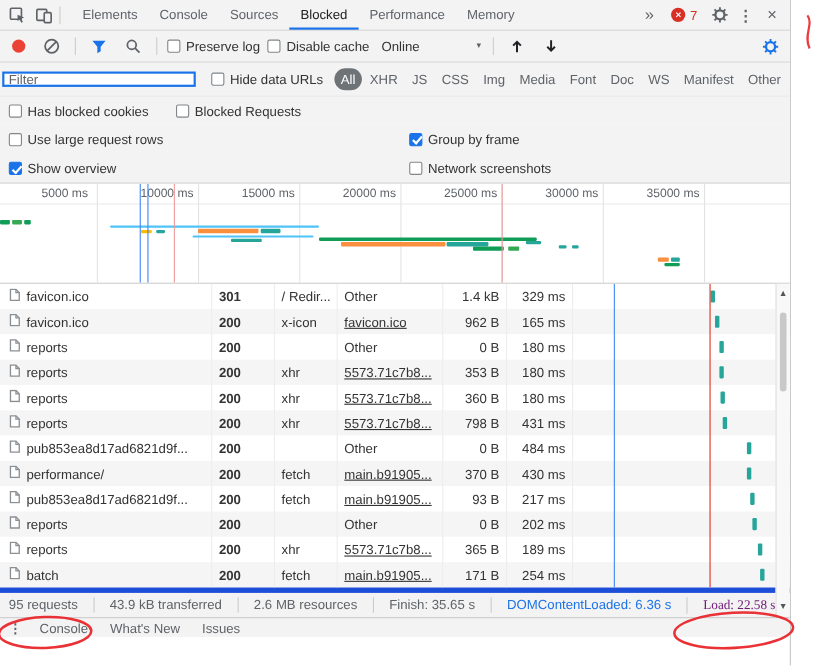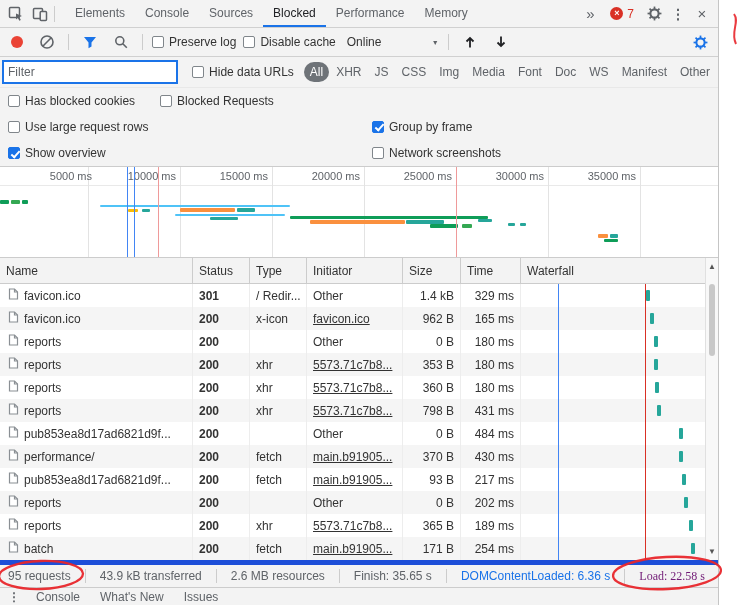--- a/index.html
+++ b/index.html
@@ -40,21 +40,21 @@
   .cb.checked::after { content:""; position:absolute; left:3.5px; top:0.5px; width:3px; height:7px;
     border:solid #fff; border-width:0 2px 2px 0; transform:rotate(42deg); }
   .dropdown { display:flex; align-items:center; justify-content:space-between; width:92px;
     color:#333; margin-left:4px; cursor:pointer; }
   .caret { font-size:7px; color:#5f6368; }
   .spacer { flex:1; }
 
   
   .filterbar { height:31px; background:#f3f3f3; border-bottom:1px solid #e8e8e8;
     display:flex; align-items:center; padding:0 2px; }
-  .filter-input { width:182px; height:24px; border:2px solid #1a73e8; background:#fff;
+  .filter-input { width:182px; height:14px; border:2px solid #1a73e8; background:#fff;
     padding:0 4px; font-family:"Liberation Sans",sans-serif; font-size:12px; color:#202124; outline:none; }
   .filter-input::placeholder { color:#5f6368; opacity:1; }
   .hideurls { margin-left:14px; }
   .pills { display:flex; align-items:center; gap:1px; margin-left:10px; }
   .pill { padding:3px 6px; border-radius:10px; color:#5f6368; cursor:pointer; white-space:nowrap; }
   .pill.selected { background:#6e7378; color:#fff; }
 
   
   .optrow { background:#f3f3f3; display:flex; align-items:center; padding:0 8px; position:relative; }
   .optrow.r4 { height:25px; }
@@ -282,21 +282,21 @@
     </span>
     <span class="cbgroup at372">
       <span class="cb"></span>
       <span>Network screenshots</span>
     </span>
   </div>
 
   <div class="overview" id="overview">
     <div class="ov-underline"></div>
   <div class="ov-grid" style="left: 88px;"></div>
-      <span class="ov-label" style="left: 96px;">5000 ms</span>
+      <span class="ov-label" style="left: 84px;">5000 ms</span>
       <div class="ov-grid" style="left: 180px;"></div>
       <span class="ov-label" style="left: 180px;">10000 ms</span>
       <div class="ov-grid" style="left: 272px;"></div>
       <span class="ov-label" style="left: 272px;">15000 ms</span>
       <div class="ov-grid" style="left: 364px;"></div>
       <span class="ov-label" style="left: 364px;">20000 ms</span>
       <div class="ov-grid" style="left: 456px;"></div>
       <span class="ov-label" style="left: 456px;">25000 ms</span>
       <div class="ov-grid" style="left: 548px;"></div>
       <span class="ov-label" style="left: 548px;">30000 ms</span>
@@ -323,29 +323,20 @@
       <div class="ov-bar" style="left: 598px; top: 67px; width: 10px; height: 4px; background: rgb(250, 144, 62);"></div>
       <div class="ov-bar" style="left: 610px; top: 67px; width: 8px; height: 4px; background: rgb(38, 166, 154);"></div>
       <div class="ov-bar" style="left: 604px; top: 72px; width: 14px; height: 3px; background: rgb(15, 157, 88);"></div>
       <div class="ov-marker" style="left: 127px; background: rgb(66, 133, 244);"></div>
       <div class="ov-marker" style="left: 134px; background: rgb(66, 133, 244);"></div>
       <div class="ov-marker" style="left: 158px; background: rgb(239, 154, 154);"></div>
       <div class="ov-marker" style="left: 456px; background: rgb(239, 154, 154);"></div>
     </div>
 
   <div class="grid">
-    <div class="grid-header" id="grid-header">
-        <div class="th" style="width: 193px;">Name</div>
-        <div class="th" style="width: 57px;">Status</div>
-        <div class="th" style="width: 57px;">Type</div>
-        <div class="th" style="width: 96px;">Initiator</div>
-        <div class="th" style="width: 58px;">Size</div>
-        <div class="th" style="width: 60px;">Time</div>
-        <div class="th" style="width: 187px;">Waterfall</div>
-      </div>
     <div class="grid-body" id="grid-body">
       <div class="vline" id="dcl-line" style="left: 558px; background: rgb(66, 133, 244);"></div>
       <div class="vline red" id="load-line" style="left: 645px; background: rgb(217, 48, 37);"></div>
 
   <div class="tr">
     <div class="td w0 c-name">
       <span class="doc">
         <svg width="11" height="12" viewBox="0 0 11 12">
           <path d="M1.5 1 h5 l3 3 v7 h-8 Z" fill="#fff" stroke="#8a8f94" stroke-width="1.2"></path>
           <path d="M6.5 1 v3 h3" fill="none" stroke="#8a8f94" stroke-width="1.2"></path>

